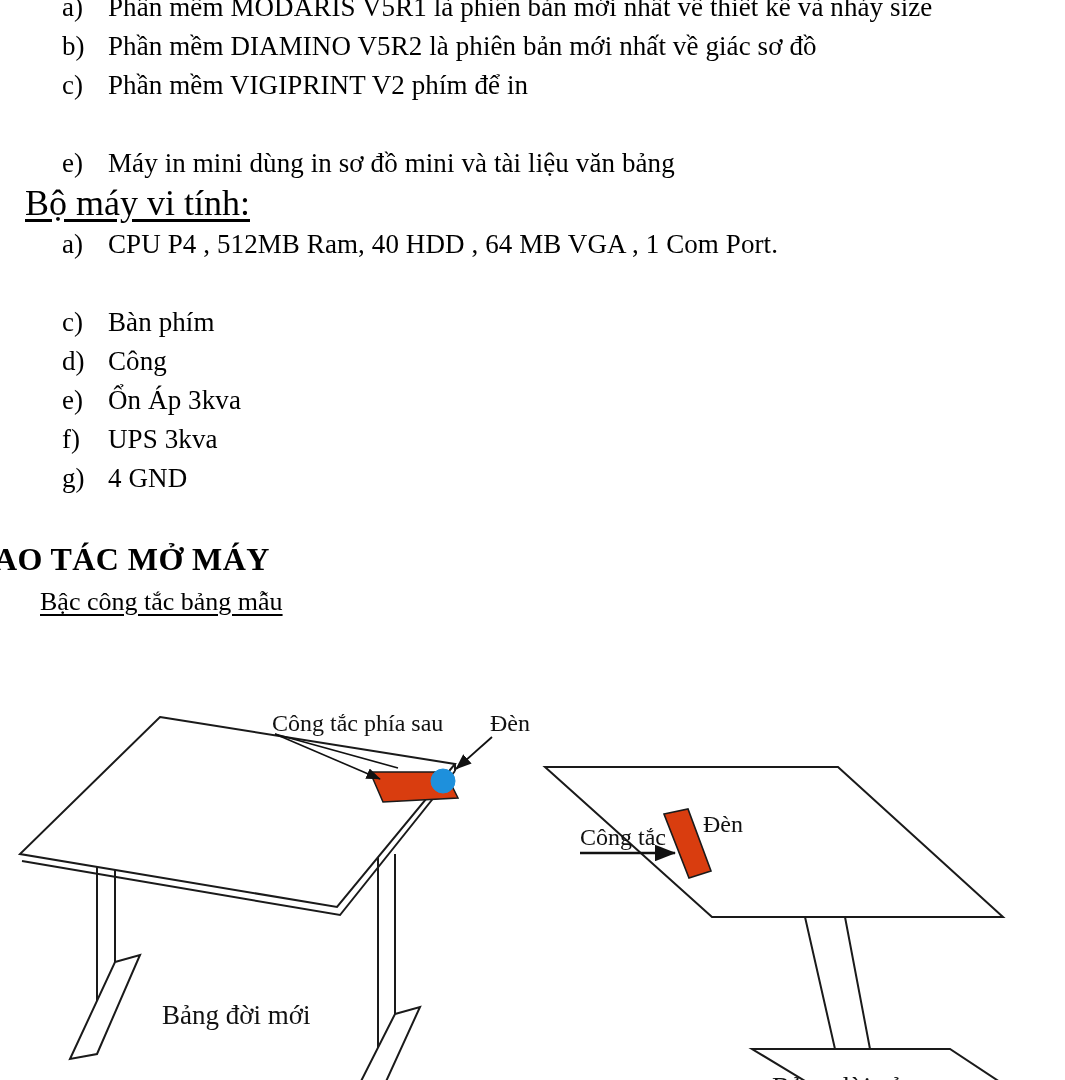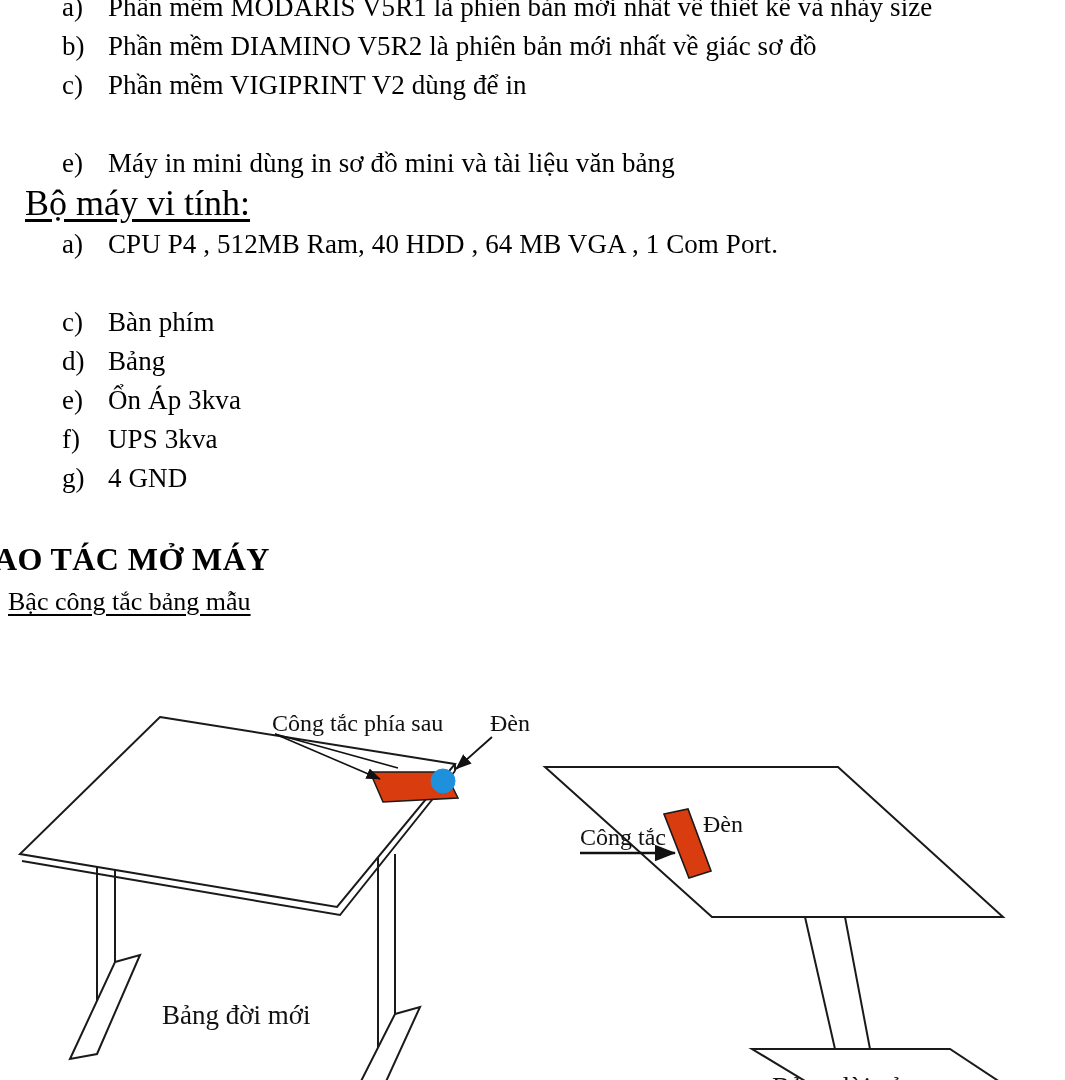--- a/index.html
+++ b/index.html
@@ -95,50 +95,50 @@
 
 <div class="doc">
 
   <div class="list-item" style="left:62px; top:-8px;">
     <span class="marker">a)</span><span class="body">Phần mềm MODARIS V5R1 là phiên bản mới nhất về thiết kế và nhảy size</span>
   </div>
   <div class="list-item" style="left:62px; top:31px;">
     <span class="marker">b)</span><span class="body">Phần mềm DIAMINO V5R2 là phiên bản mới nhất về giác sơ đồ</span>
   </div>
   <div class="list-item" style="left:62px; top:70px;">
-    <span class="marker">c)</span><span class="body">Phần mềm VIGIPRINT V2  dùng để in</span>
+    <span class="marker">c)</span><span class="body">Phần mềm VIGIPRINT V2  phím để in</span>
   </div>
   <div class="list-item" style="left:62px; top:148px;">
     <span class="marker">e)</span><span class="body">Máy in mini dùng in sơ đồ mini và tài liệu văn bảng</span>
   </div>
 
   <div class="section-head" style="left:25px; top:188px;">Bộ máy vi tính:</div>
 
   <div class="list-item" style="left:62px; top:229px;">
     <span class="marker">a)</span><span class="body">CPU P4 , 512MB Ram, 40 HDD , 64 MB VGA , 1 Com Port.</span>
   </div>
   <div class="list-item" style="left:62px; top:307px;">
     <span class="marker">c)</span><span class="body">Bàn phím</span>
   </div>
   <div class="list-item" style="left:62px; top:346px;">
-    <span class="marker">d)</span><span class="body">Bảng</span>
+    <span class="marker">d)</span><span class="body">Công</span>
   </div>
   <div class="list-item" style="left:62px; top:385px;">
     <span class="marker">e)</span><span class="body">Ổn Áp 3kva</span>
   </div>
   <div class="list-item" style="left:62px; top:424px;">
     <span class="marker">f)</span><span class="body">UPS 3kva</span>
   </div>
   <div class="list-item" style="left:62px; top:463px;">
     <span class="marker">g)</span><span class="body">4 GND</span>
   </div>
 
   <div class="big-head" style="left:-6px; top:542px;">AO TÁC MỞ MÁY</div>
 
-  <div class="sub-head" style="left:8px; top:588px;">Bậc công tắc bảng mẫu</div>
+  <div class="sub-head" style="left:40px; top:588px;">Bậc công tắc bảng mẫu</div>
 
 </div>
 
 <div class="figure">
   <svg width="1065" height="440" viewBox="0 0 1065 440" xmlns="http://www.w3.org/2000/svg">
 
     <defs>
       <marker id="arrowhead" markerWidth="9" markerHeight="7" refX="8.5" refY="3.5" orient="auto">
         <polygon points="0 0, 9 3.5, 0 7" fill="#111111"></polygon>
       </marker>

